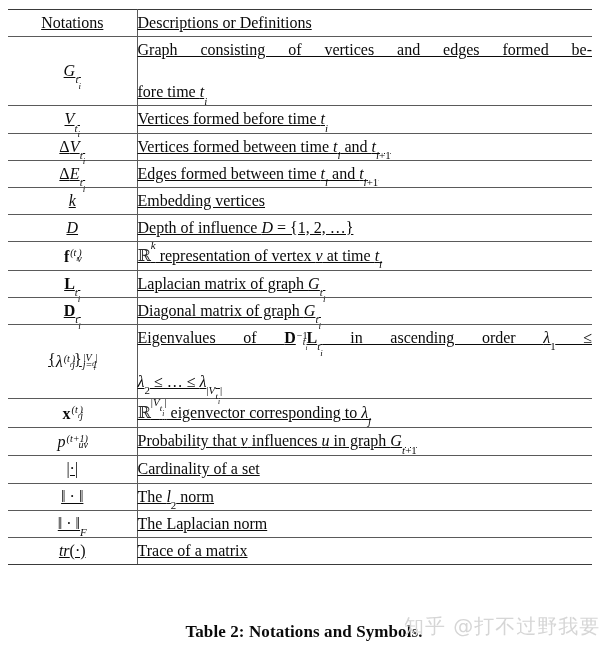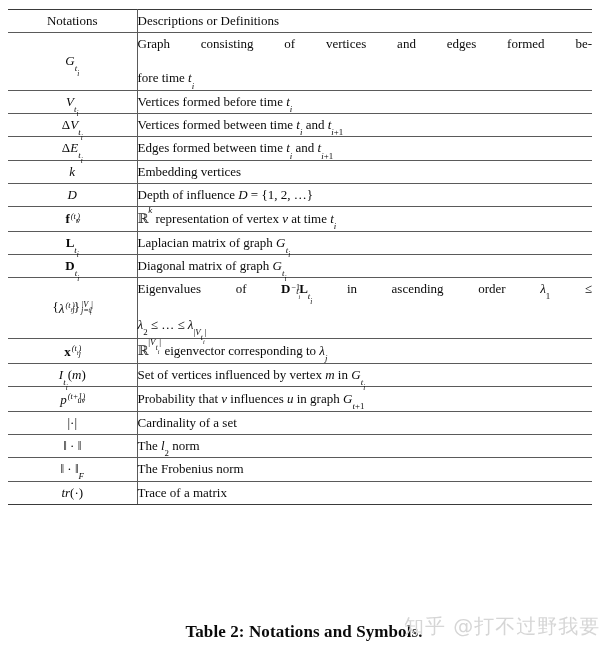--- a/index.html
+++ b/index.html
@@ -37,22 +37,23 @@
 
   table.notations tr.head-row > td {
     border-top: 1.6px solid #3a3a3a;
     border-bottom: 1.1px solid #5a5a5a;
   }
 
   table.notations td {
     border-bottom: 1.1px solid #5a5a5a;
     padding: 2px 0 3px 0;
     vertical-align: middle;
-    font-size: 13px;
+    font-size: 16px;
     line-height: 1.32;
+    text-decoration: underline;
   }
 
   table.notations tr.last-row > td {
     border-bottom: 1.7px solid #3a3a3a;
   }
 
   td.notation {
     text-align: center;
     border-right: 1.2px solid #5a5a5a;
     padding-left: 2px;
@@ -264,28 +265,20 @@
 
       <tr>
         <td class="notation">
           <span class="base-sym mb">x</span><span class="stacked"><span class="sup-part mi">(t<sub>i</sub>)</span><span class="sub-part mi">j</span></span>
         </td>
         <td class="desc">
           <span class="bb">ℝ</span><sup>|<span class="cal">V</span><sub class="mi">t<sub class="mi">i</sub></sub>|</sup> eigenvector corresponding to <span class="mi">λ</span><sub class="mi">j</sub>
         </td>
       </tr>
 
-      <tr>
-        <td class="notation">
-          <span class="cal">I</span><sub class="mi">t<sub class="mi">i</sub></sub>(<span class="mi">m</span>)
-        </td>
-        <td class="desc">
-          Set of vertices influenced by vertex <span class="mi">m</span> in <span class="cal">G</span><sub class="mi">t<sub class="mi">i</sub></sub>
-        </td>
-      </tr>
 
       <tr>
         <td class="notation">
           <span class="base-sym mi">p</span><span class="stacked"><span class="sup-part mi">(t+1)</span><span class="sub-part mi">uv</span></span>
         </td>
         <td class="desc">
           Probability that <span class="mi">v</span> influences <span class="mi">u</span> in graph <span class="cal">G</span><sub class="mi">t</sub><sub>+1</sub>
         </td>
       </tr>
 
@@ -302,21 +295,21 @@
         </td>
         <td class="desc">
           The <span class="mi">l</span><sub>2</sub> norm
         </td>
       </tr>
 
       <tr>
         <td class="notation">
           ‖ · ‖<sub class="mi">F</sub>
         </td>
-        <td class="desc">The Frobenius norm</td>
+        <td class="desc">The Laplacian norm</td>
       </tr>
 
       <tr class="last-row">
         <td class="notation">
           <span class="mi">tr</span>(·)
         </td>
         <td class="desc">Trace of a matrix</td>
       </tr>
 
     </tbody>

